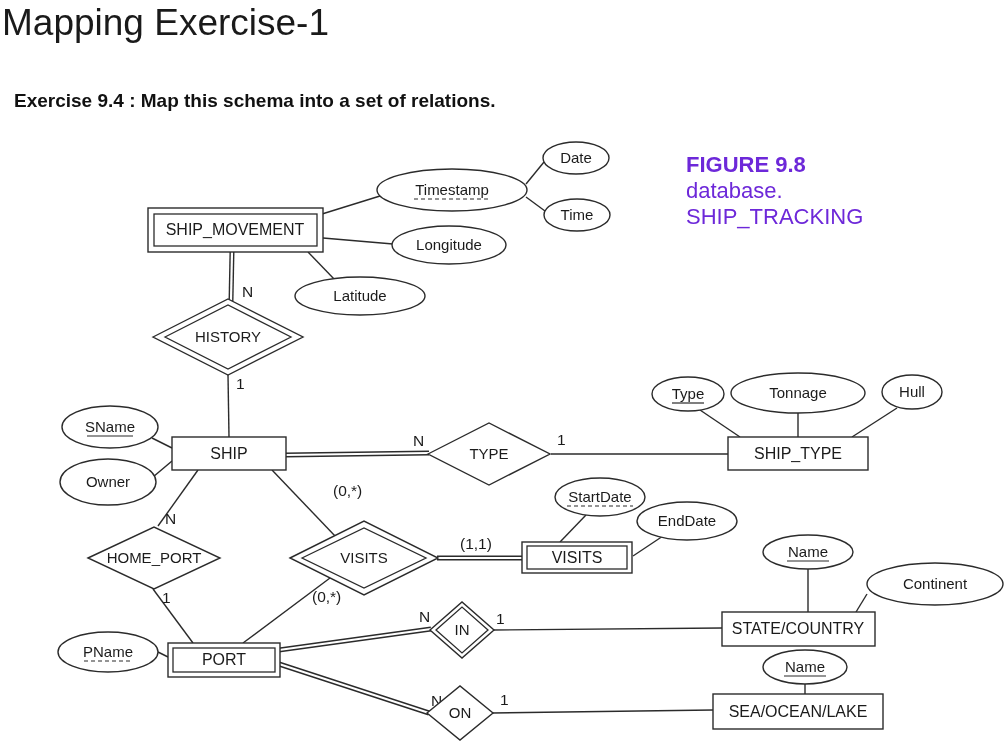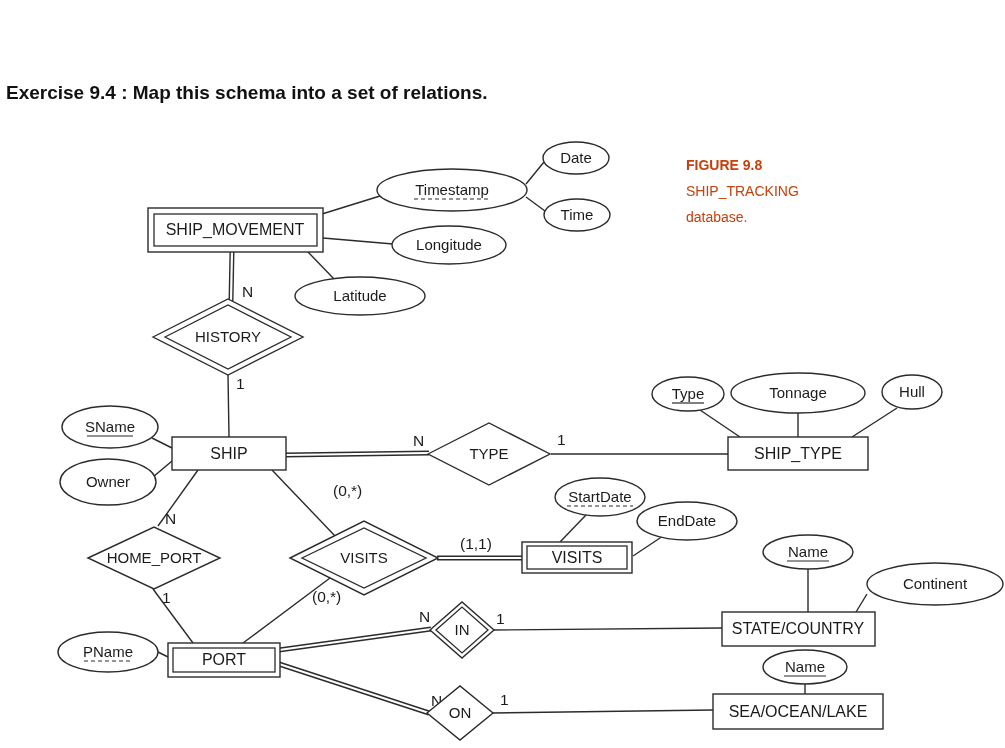--- a/index.html
+++ b/index.html
@@ -1,48 +1,49 @@
 <!DOCTYPE html>
 <html><head>
 <meta charset="utf-8">
 <style>
   html,body{margin:0;padding:0;background:#ffffff;}
   .slide{position:relative;width:1005px;height:748px;background:#ffffff;overflow:hidden;
          font-family:"Liberation Sans",sans-serif;color:#1a1a1a;}
   .page-title{position:absolute;left:2px;top:2px;margin:0;font-size:37px;font-weight:500;
               letter-spacing:0px;color:#1a1a1a;}
-  .page-subtitle{position:absolute;left:2px;top:78px;margin:4px;font-size:19px;font-weight:600;color:#111;}
-  .figure-caption{position:absolute;left:686px;top:152px;width:300px;color:#c2410c;
-                  font-size:14px;line-height:26px;}
+  .page-subtitle{position:absolute;left:2px;top:78px;margin:12px;font-size:19px;font-weight:600;color:#111;}
+  .figure-caption{position:absolute;left:686px;top:152px;width:300px;color:#6d28d9;
+                  font-size:22px;line-height:26px;}
   .figure-caption .cap-heading{font-weight:700;}
   svg{position:absolute;left:0;top:0;}
   svg text{font-family:"Liberation Sans",sans-serif;fill:#1b1b1b;}
   .ent-label{font-size:16px;}
   .attr-label{font-size:15px;}
   .rel-label{font-size:15px;}
   .card-label{font-size:15.5px;}
   .shape{fill:#ffffff;stroke:#2b2b2b;stroke-width:1.4;}
   .shape-inner{fill:none;stroke:#2b2b2b;stroke-width:1.3;}
   .edge{stroke:#2b2b2b;stroke-width:1.4;fill:none;}
   .dedge-outer{stroke:#2b2b2b;stroke-width:5;fill:none;}
   .dedge-inner{stroke:#ffffff;stroke-width:2.2;fill:none;}
   .keyline{stroke:#2b2b2b;stroke-width:1.2;}
   .keyline.dashed{stroke-dasharray:4 3;}
 </style>
 </head>
 <body>
 
 <div class="slide">
 
+  <h1 class="page-title">Mapping Exercise-1</h1>
   <p class="page-subtitle">Exercise 9.4 : Map this schema into a set of relations.</p>
 
   <div class="figure-caption">
     <div class="cap-heading">FIGURE 9.8</div>
+    <div>database.</div>
     <div>SHIP_TRACKING</div>
-    <div>database.</div>
   </div>
 
   <svg width="1005" height="748" viewBox="0 0 1005 748">
 
     <g>
 
       <g>
         <line class="dedge-outer" x1="232" y1="251" x2="231" y2="301"></line>
         <line class="dedge-inner" x1="232" y1="251" x2="231" y2="301"></line>
       </g>

